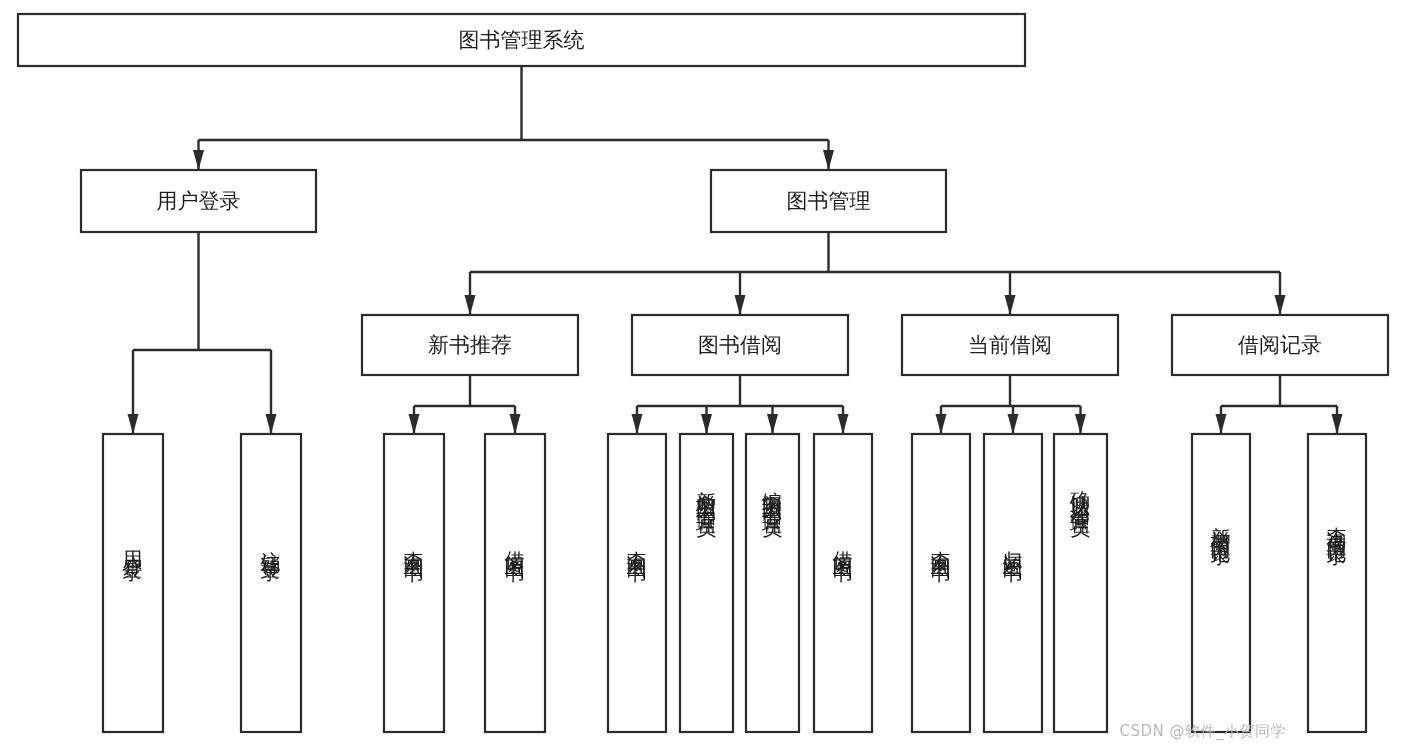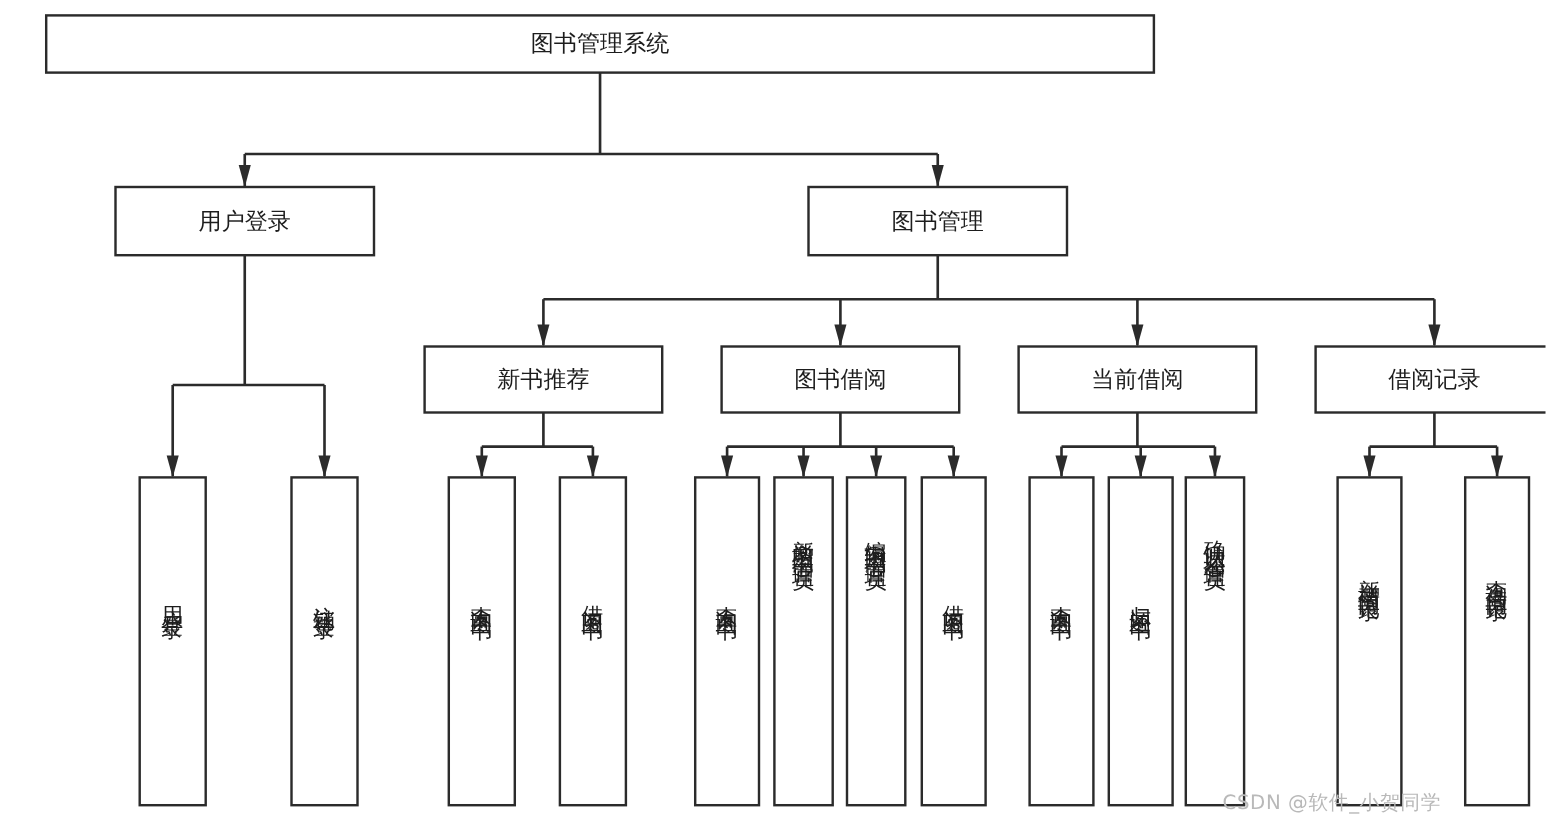--- a/index.html
+++ b/index.html
@@ -11,21 +11,20 @@
     width: 1405px;
     height: 747px;
     font-family: "DejaVu Sans", "Liberation Sans", sans-serif;
     overflow: hidden;
   }
   #diagram-root {
     position: relative;
     width: 1294px;
     height: 747px;
     background: #ffffff;
-    margin-left: 24px;
   }
   svg.diagram-svg {
     position: absolute;
     left: 0;
     top: 0;
     width: 1405px;
     height: 747px;
     display: block;
   }
   .node-rect {
@@ -66,21 +65,21 @@
     color: #1d1d1d;
     letter-spacing: 4px;
     white-space: nowrap;
     text-align: center;
   }
   .watermark {
     position: absolute;
     right: 8px;
     bottom: 6px;
     font-family: "DejaVu Sans", "Liberation Sans", sans-serif;
-    font-size: 18px;
+    font-size: 15px;
     color: #b9b9b9;
     white-space: nowrap;
     letter-spacing: 0.5px;
   }
 </style>
 </head>
 <body>
 
 <div id="diagram-root">
 

